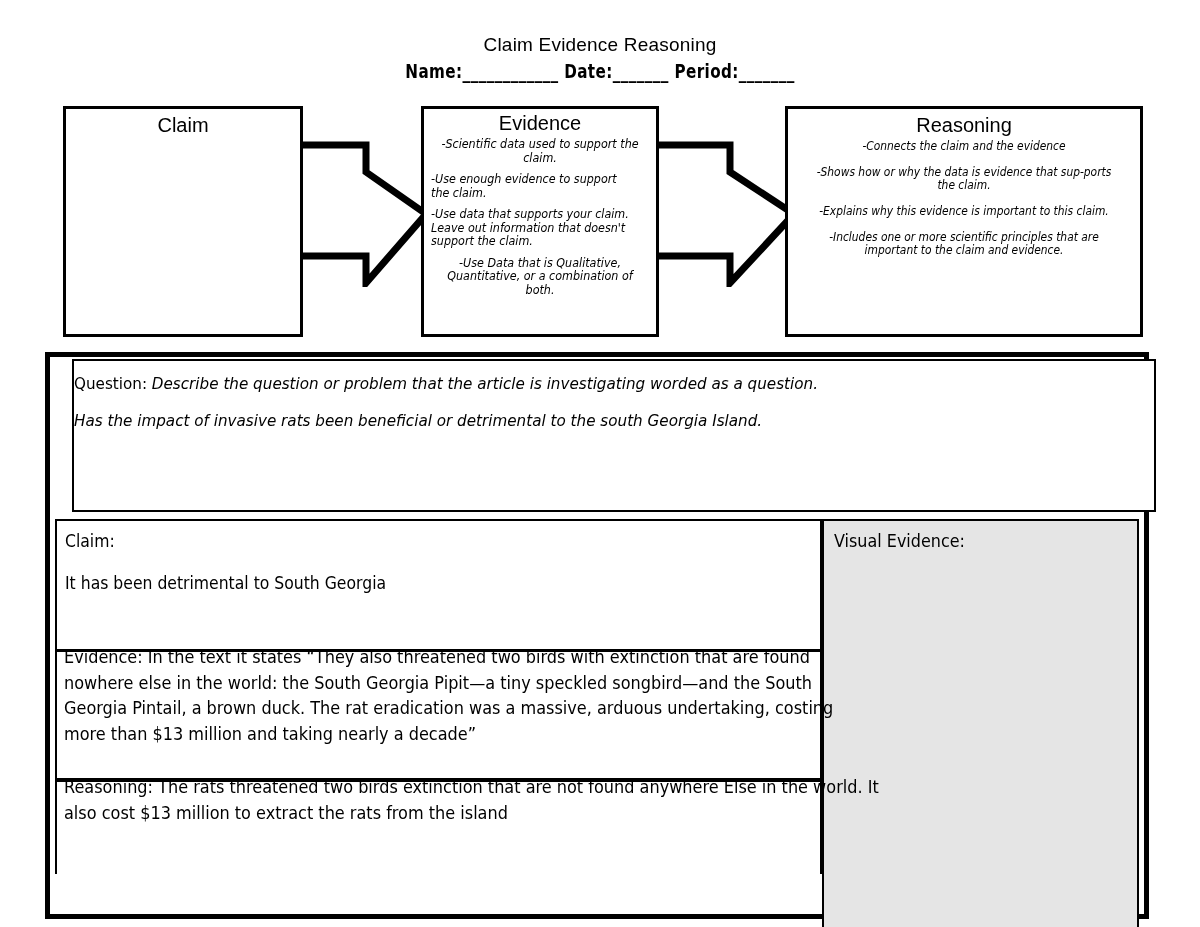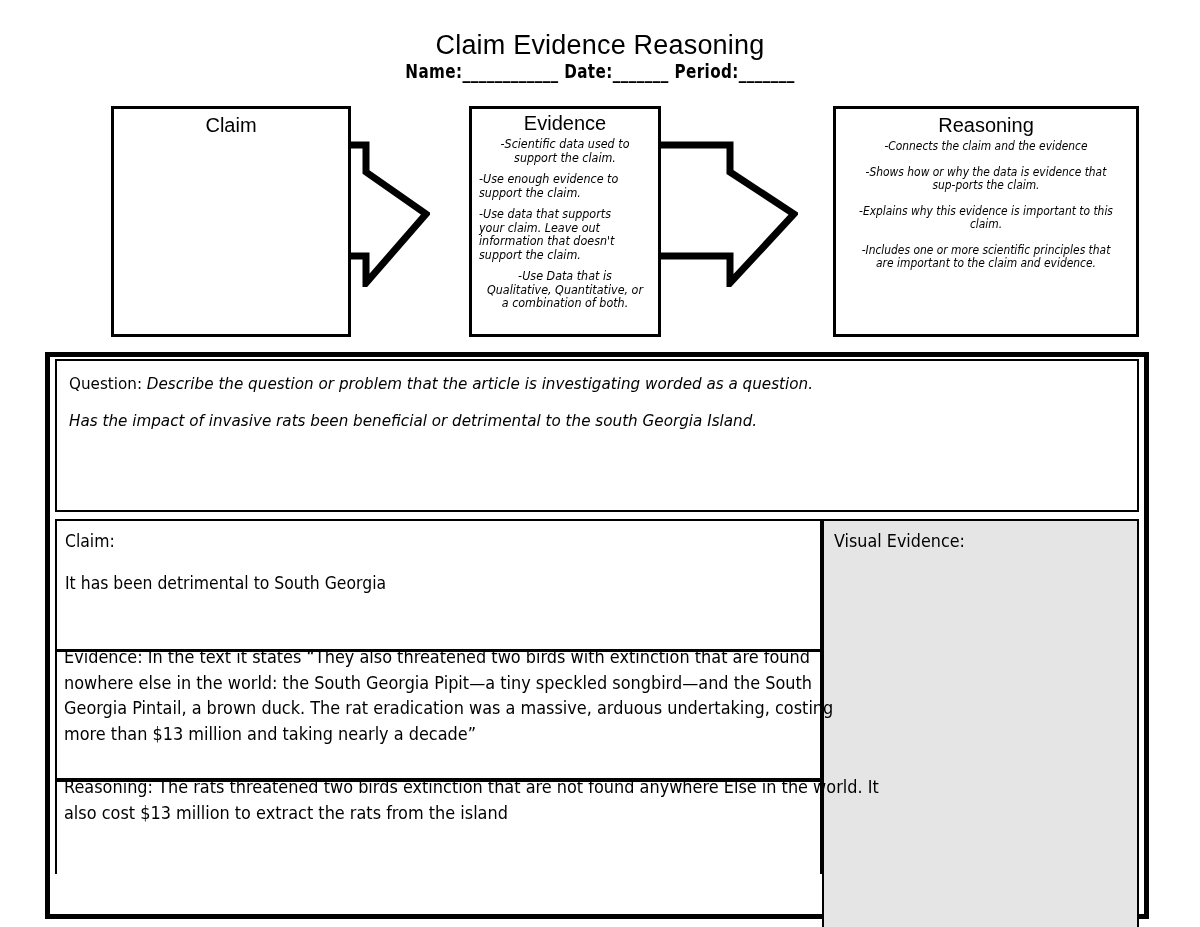--- a/index.html
+++ b/index.html
@@ -15,21 +15,21 @@
     color: #000000;
     overflow: hidden;
   }
 
   
   #doc-title {
     position: absolute;
     left: 0; top: 33px;
     width: 1200px;
     text-align: center;
-    font-size: 27px;
+    font-size: 19px;
     line-height: 24px;
     letter-spacing: .2px;
   }
   #name-date-period {
     position: absolute;
     left: 0; top: 60px;
     width: 1200px;
     text-align: center;
     font-weight: bold;
     font-size: 19px;
@@ -40,43 +40,42 @@
   }
 
   
   .cer-box {
     position: absolute;
     border: 3px solid #000;
     box-sizing: border-box;
     background: #fff;
     padding: 4px 7px 0 7px;
     z-index: 3;
-    margin-left: 48px;
   }
   .cer-title {
     text-align: center;
     font-size: 20px;
     line-height: 25px;
     margin: 0 0 2px 0;
   }
   .cer-bullets { margin: 0; }
   .cer-b {
     font-style: italic;
     font-size: 11.5px;
     line-height: 13px;
     margin-bottom: 9px;
     font-family: "DejaVu Sans", sans-serif;
     transform: scaleX(.93);
     transform-origin: left center;
   }
   .cer-b.ctr { text-align: center; transform-origin: center center; }
 
   #box-claim    { left: 63px;  top: 106px; width: 240px;  height: 231px; }
-  #box-evidence { left: 421px; top: 106px; width: 192px;  height: 231px; padding-top:2px;}
-  #box-reasoning{ left: 785px; top: 106px; width: 306px;  height: 231px; }
+  #box-evidence { left: 421px; top: 106px; width: 238px;  height: 231px; padding-top:2px;}
+  #box-reasoning{ left: 785px; top: 106px; width: 358px;  height: 231px; }
 
   #box-claim .cer-b { font-size: 11.5px; }
   #box-evidence .cer-b { font-size: 12px; line-height: 13.5px; margin-bottom: 8px;}
   #box-reasoning .cer-b { font-size: 11.5px; line-height: 13px; margin-bottom: 13px;}
 
   .arrow-wrap { position: absolute; z-index: 1; }
   #arrow-1 { left: 290px; top: 141px; width: 140px; height: 146px; }
   #arrow-2 { left: 650px; top: 141px; width: 148px; height: 146px; }
 
   
@@ -84,25 +83,25 @@
     position: absolute;
     left: 45px; top: 352px;
     width: 1104px;
     height: 567px;
     border: 5px solid #000;
     box-sizing: border-box;
     background: #fff;
   }
   #question-inner {
     position: absolute;
-    left: 55px; top: 359px;
+    left: 72px; top: 359px;
     width: 1084px; height: 153px;
     border: 2px solid #000;
     box-sizing: border-box;
-    padding: 13px 12px;
+    padding: 13px 0;
     background: #fff;
   }
   .q-line {
     font-size: 16.5px;
     line-height: 19px;
     margin-bottom: 18px;
     font-family: "DejaVu Sans", sans-serif;
     transform: scaleX(.92);
     transform-origin: left center;
   }

